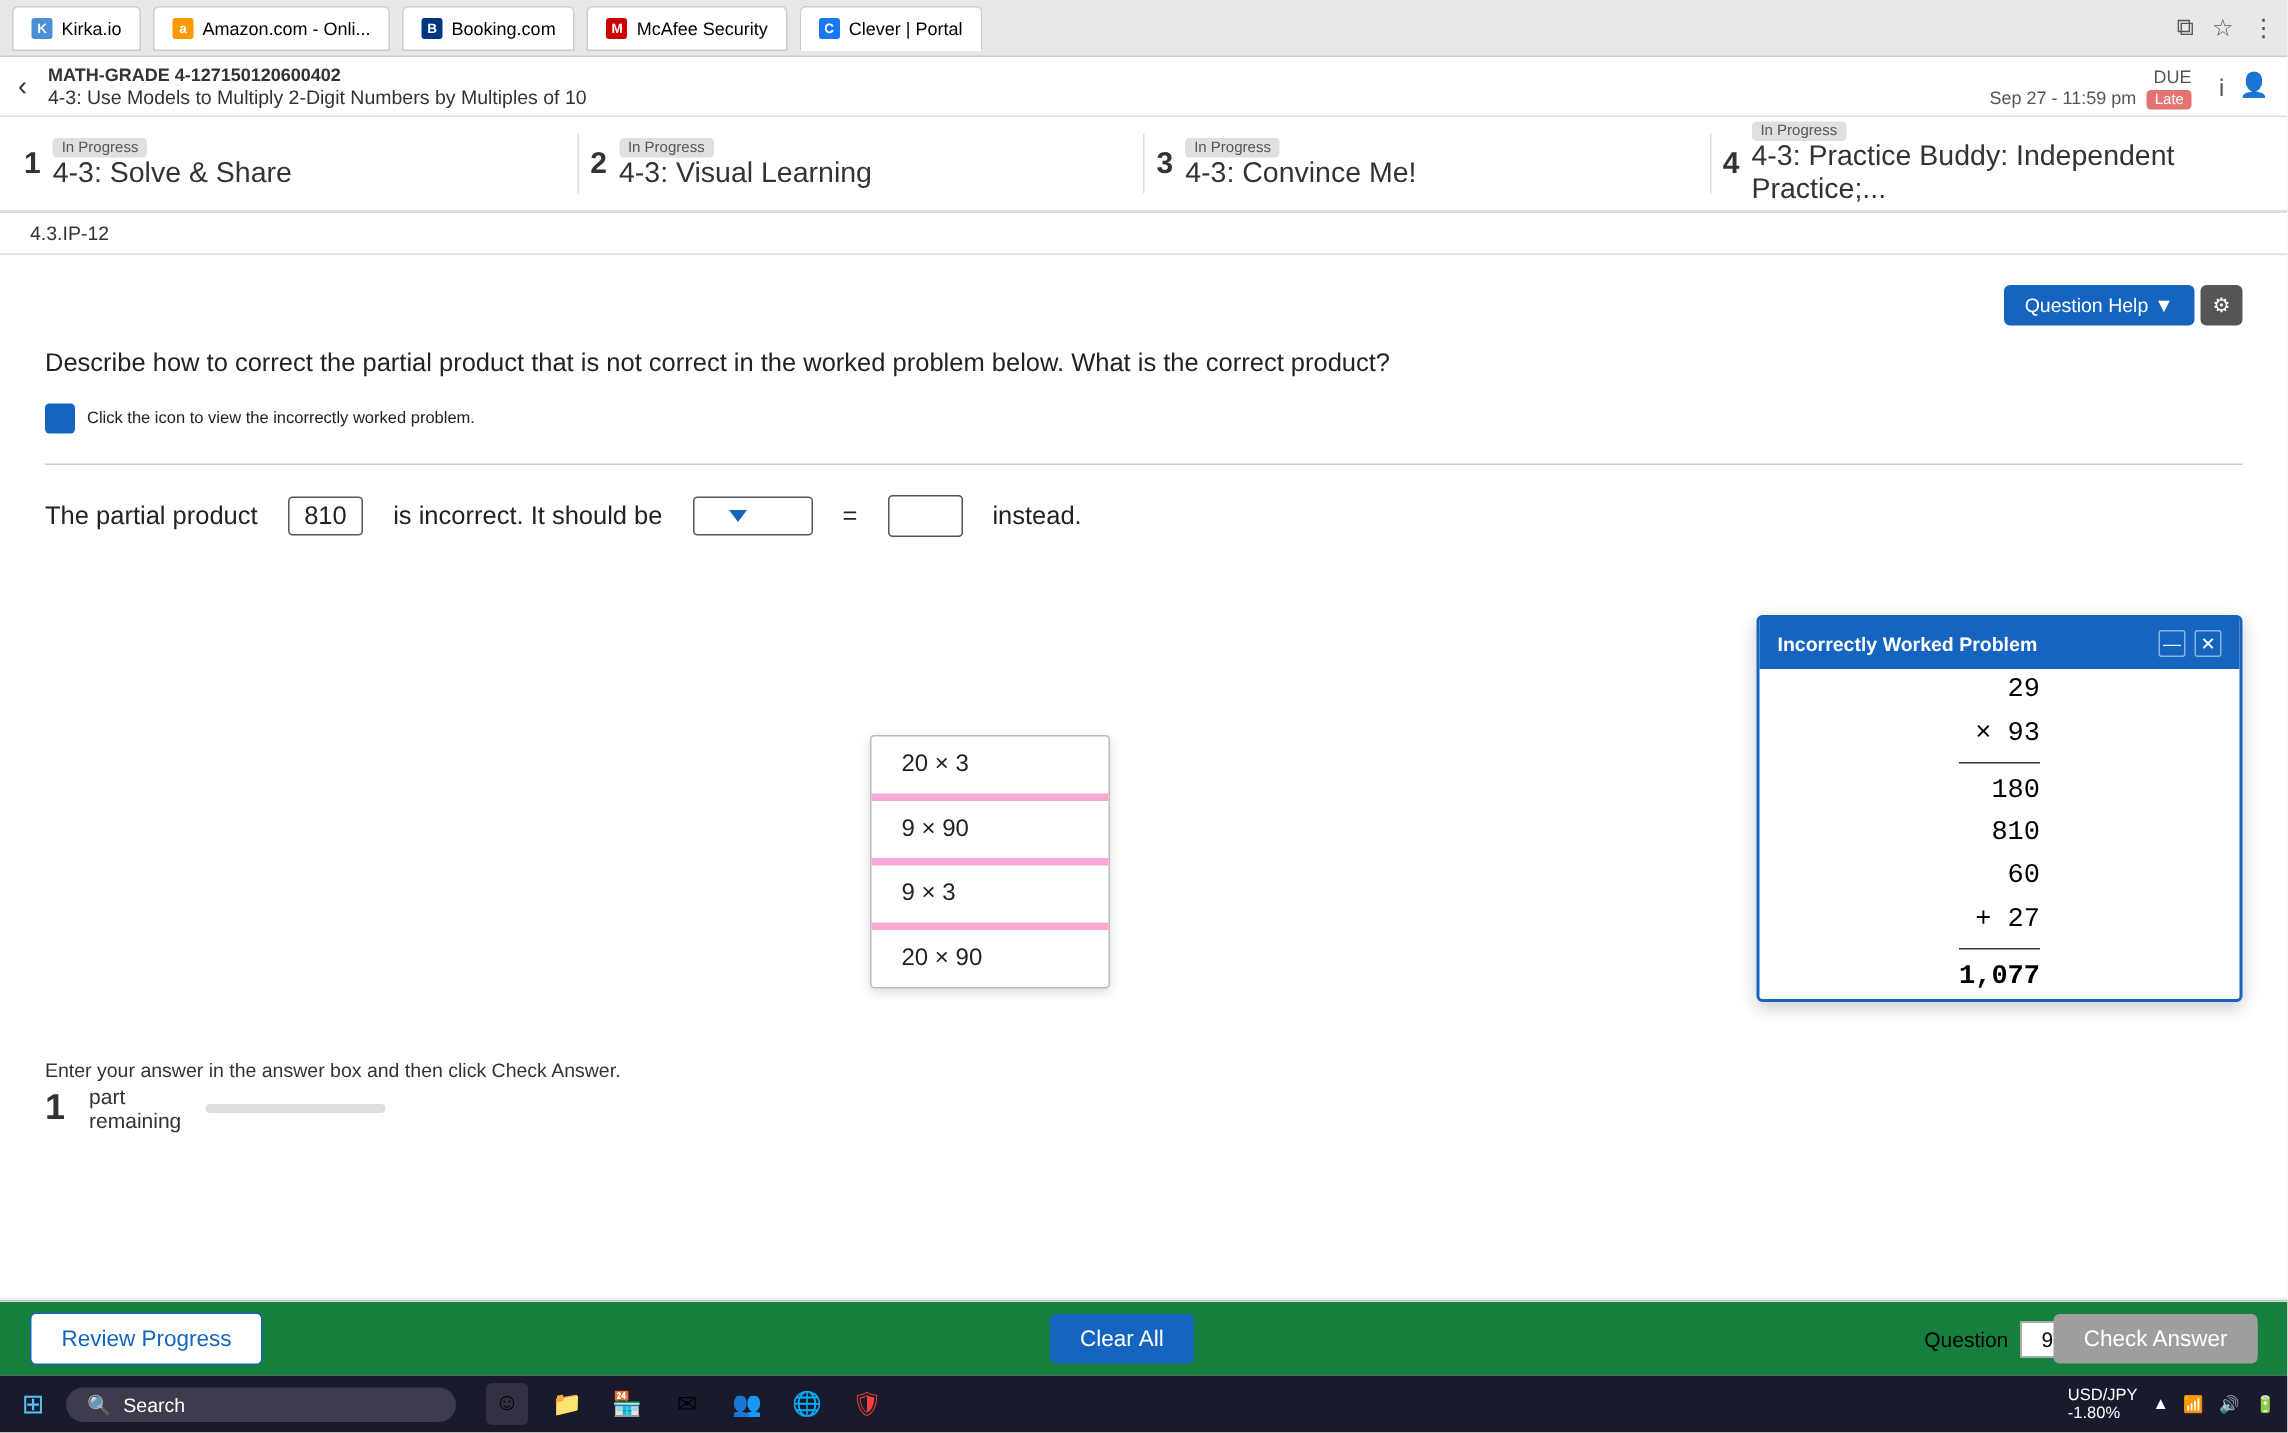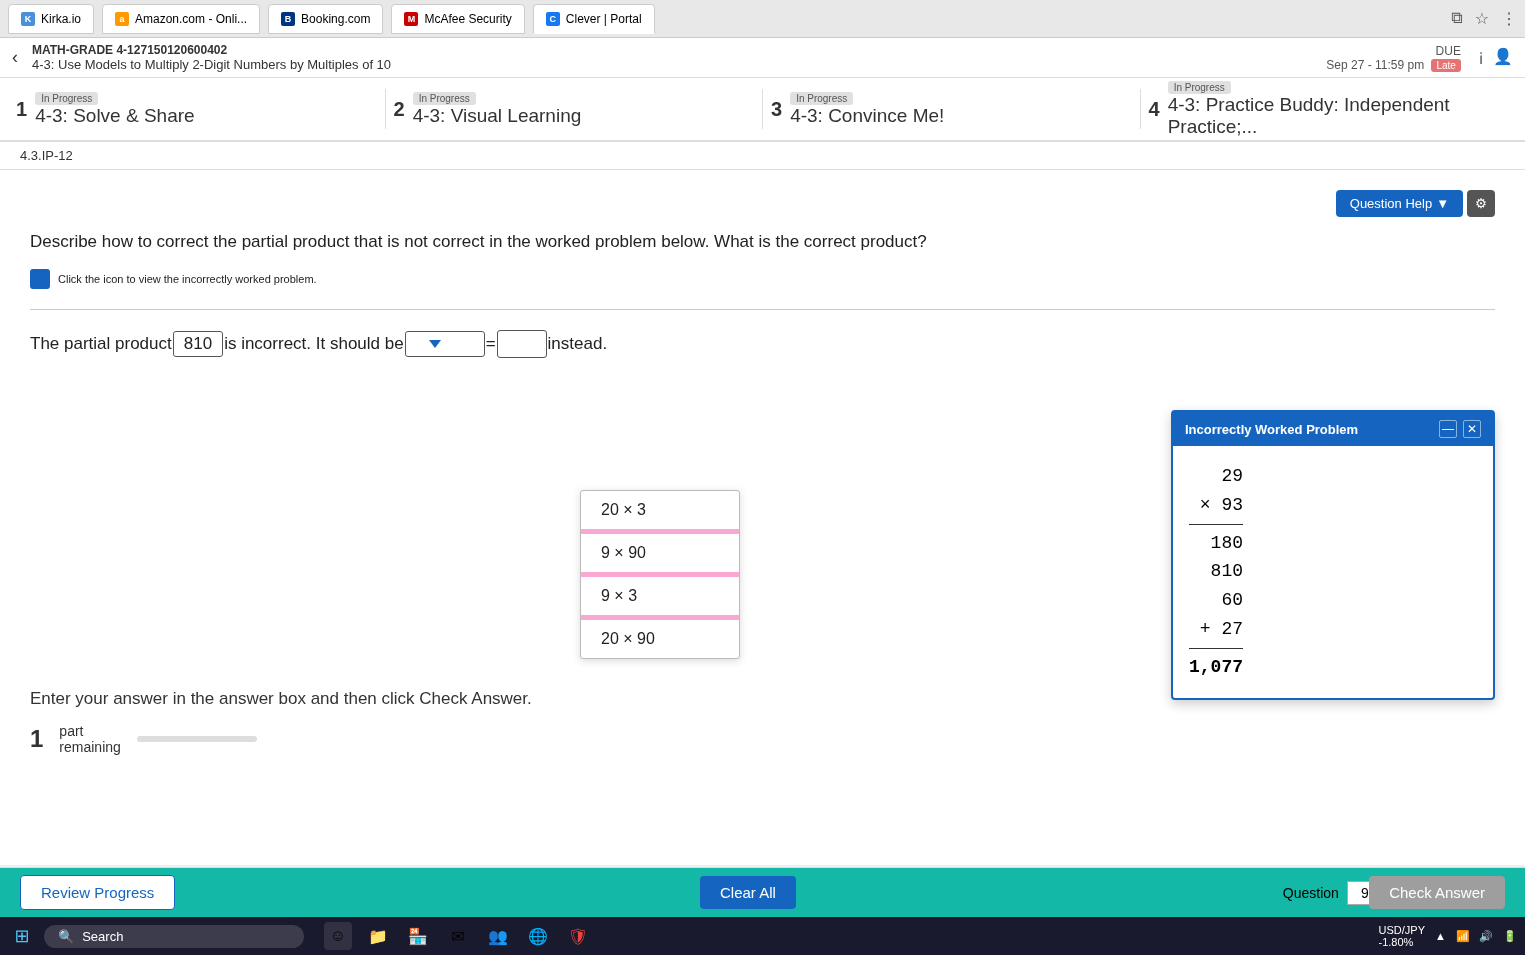--- a/index.html
+++ b/index.html
@@ -155,21 +155,21 @@
       margin: 10px 0 20px 0;
     }
 
     
     .partial-row {
       display: flex;
       align-items: center;
       font-size: 17px;
       color: #222;
       margin-bottom: 20px;
-      gap: 1px;
+      gap: 20px;
       flex-wrap: nowrap;
     }
     .boxed-value {
       border: 1px solid #555;
       padding: 2px 10px;
       border-radius: 3px;
       background: #fff;
       font-size: 17px;
     }
     .dropdown-box {
@@ -243,22 +243,22 @@
       height: 18px;
       border-radius: 2px;
       font-size: 12px;
       cursor: pointer;
       display: flex;
       align-items: center;
       justify-content: center;
       line-height: 1;
     }
     .popup-content {
-      padding: 16px;
-      display: flex;
+      display: flex;
+      justify-content: center;
     }
     .math-problem {
       font-size: 18px;
       line-height: 1.6;
       text-align: right;
       font-family: 'Courier New', monospace;
     }
     .math-problem .mult-row { border-bottom: 1px solid #333; padding-bottom: 4px; margin-bottom: 4px; }
     .math-problem .total-row { font-weight: bold; border-top: 1px solid #333; margin-top: 4px; padding-top: 4px; }
     .popup-actions {
@@ -272,23 +272,23 @@
       color: white;
       border: none;
       padding: 6px 16px;
       border-radius: 4px;
       font-size: 13px;
       cursor: pointer;
     }
 
     
     .instructions-row {
-      font-size: 17px;
+      font-size: 13px;
       color: #333;
-      margin-bottom: 16px;
+      margin-bottom: 4px;
     }
     .part-remaining {
       display: flex;
       align-items: center;
       gap: 16px;
       font-size: 14px;
       color: #333;
       margin-bottom: 10px;
     }
     .part-number { font-size: 24px; font-weight: bold; }
@@ -405,21 +405,21 @@
       gap: 10px;
       color: white;
       font-size: 11px;
     }
 
     .bottom-area {
       position: absolute;
       bottom: 38px;
       left: 0;
       right: 0;
-      background: #14b8a6;
+      background: #15803d;
       height: 50px;
       border-top: 1px solid #ddd;
       display: flex;
       align-items: center;
       padding: 0 20px;
     }
 
     .question-bottom-nav {
       position: absolute;
       bottom: 95px;

